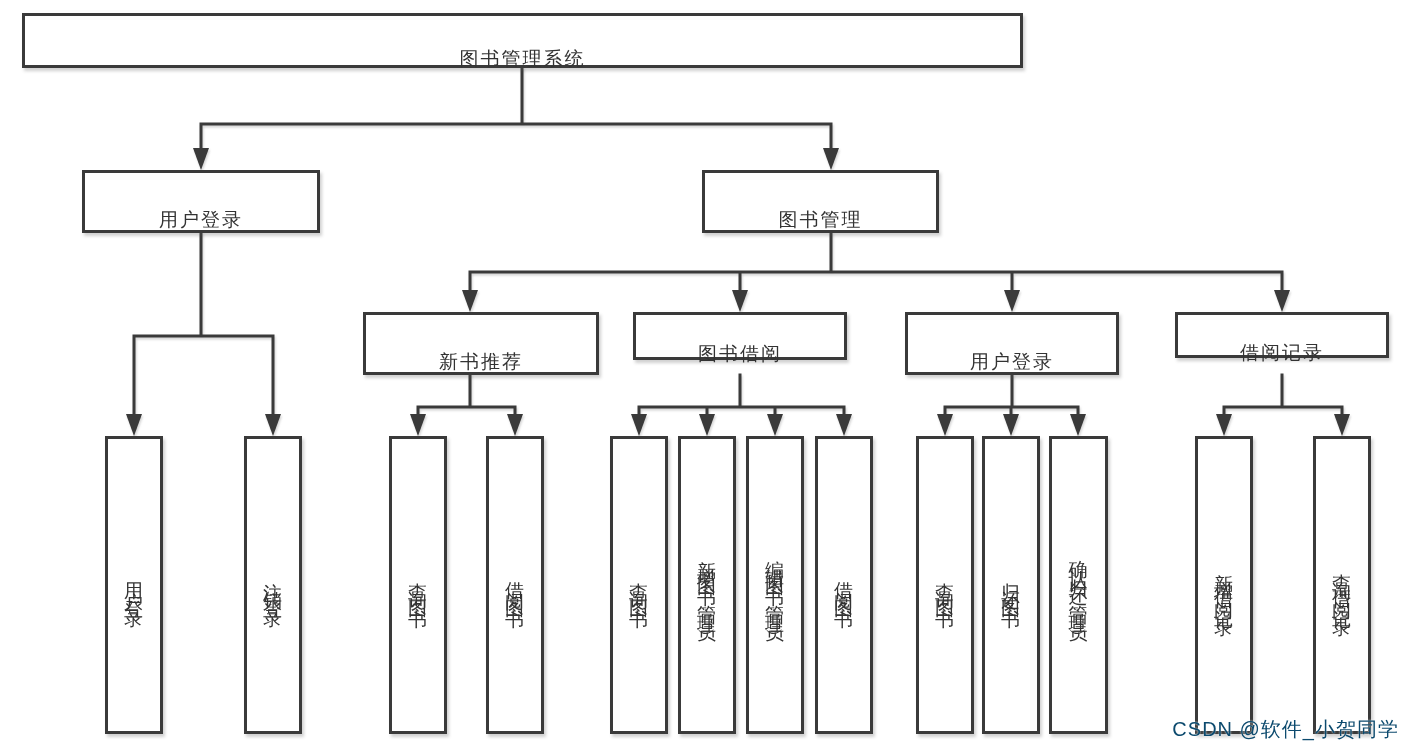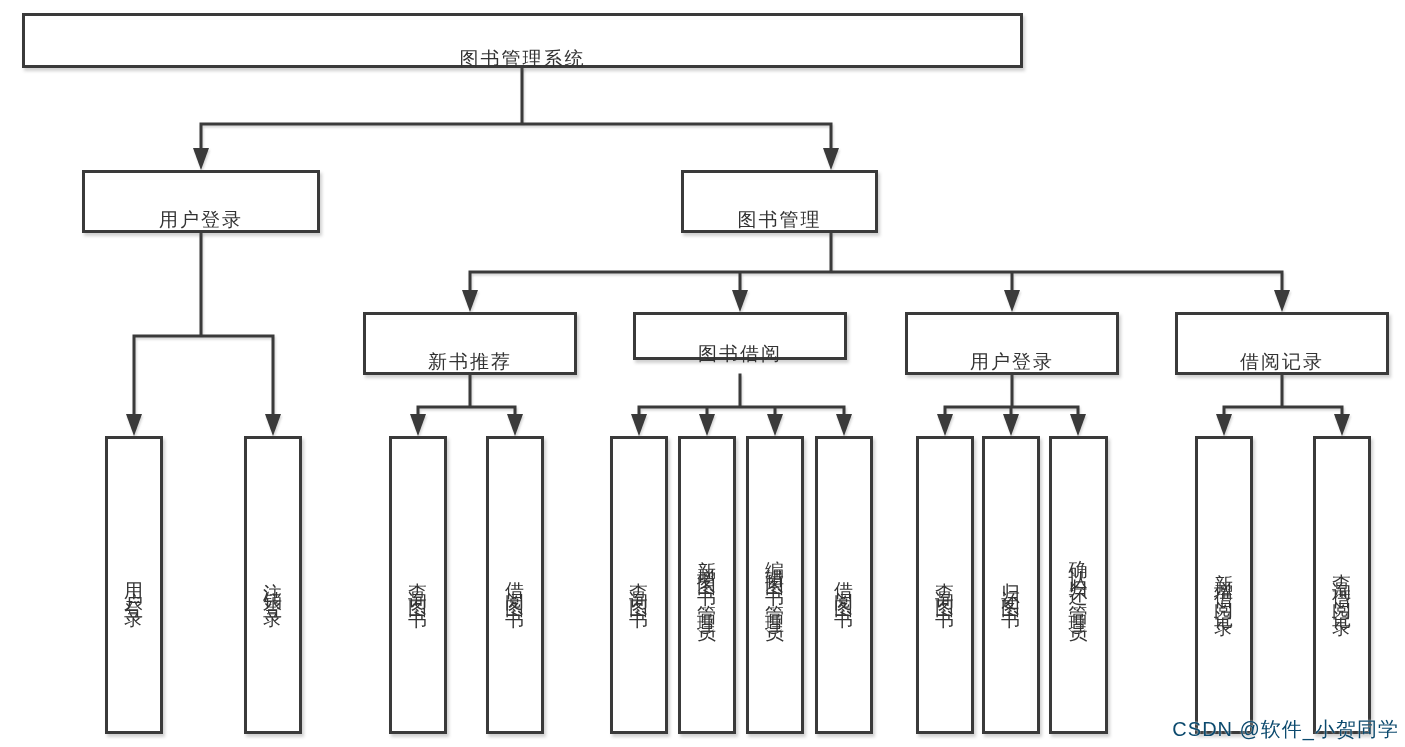--- a/index.html
+++ b/index.html
@@ -95,34 +95,34 @@
     </g>
   </svg>
 
   <div class="node h" style="left:22px;top:13px;width:1001px;height:55px">
     <span>图书管理系统</span>
   </div>
 
   <div class="node h" style="left:82px;top:170px;width:238px;height:63px">
     <span>用户登录</span>
   </div>
-  <div class="node h" style="left:681px;top:170px;width:197px;height:63px">
+  <div class="node h" style="left:702px;top:170px;width:237px;height:63px">
     <span>图书管理</span>
   </div>
 
-  <div class="node h" style="left:363px;top:312px;width:214px;height:63px">
+  <div class="node h" style="left:363px;top:312px;width:236px;height:63px">
     <span>新书推荐</span>
   </div>
   <div class="node h" style="left:633px;top:312px;width:214px;height:48px">
     <span>图书借阅</span>
   </div>
   <div class="node h" style="left:905px;top:312px;width:214px;height:63px">
     <span>用户登录</span>
   </div>
-  <div class="node h" style="left:1175px;top:312px;width:214px;height:63px">
+  <div class="node h" style="left:1175px;top:312px;width:214px;height:46px">
     <span>借阅记录</span>
   </div>
 
   <div class="node v" style="left:105px;top:436px;width:58px;height:298px">
     <span class="vtext">用户登录</span>
   </div>
   <div class="node v" style="left:244px;top:436px;width:58px;height:298px">
     <span class="vtext">注销登录</span>
   </div>
 

